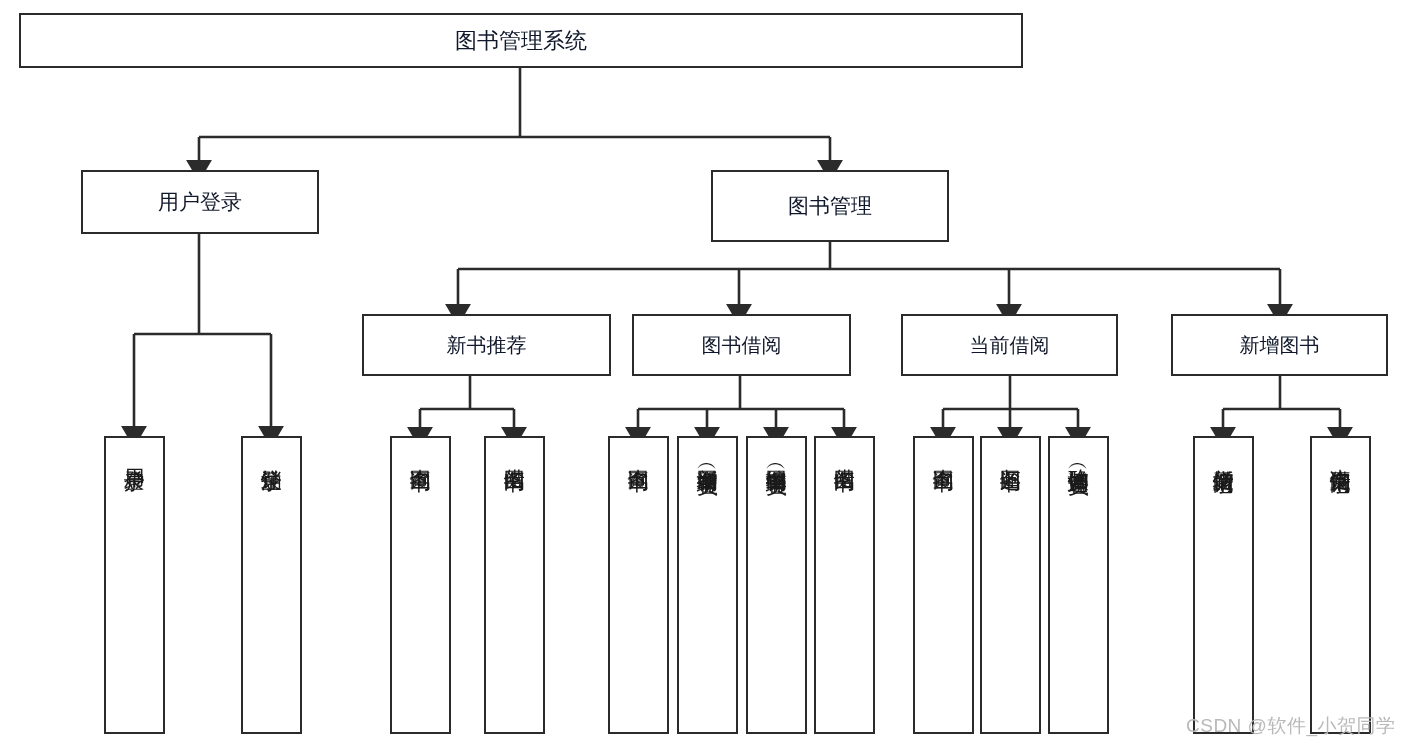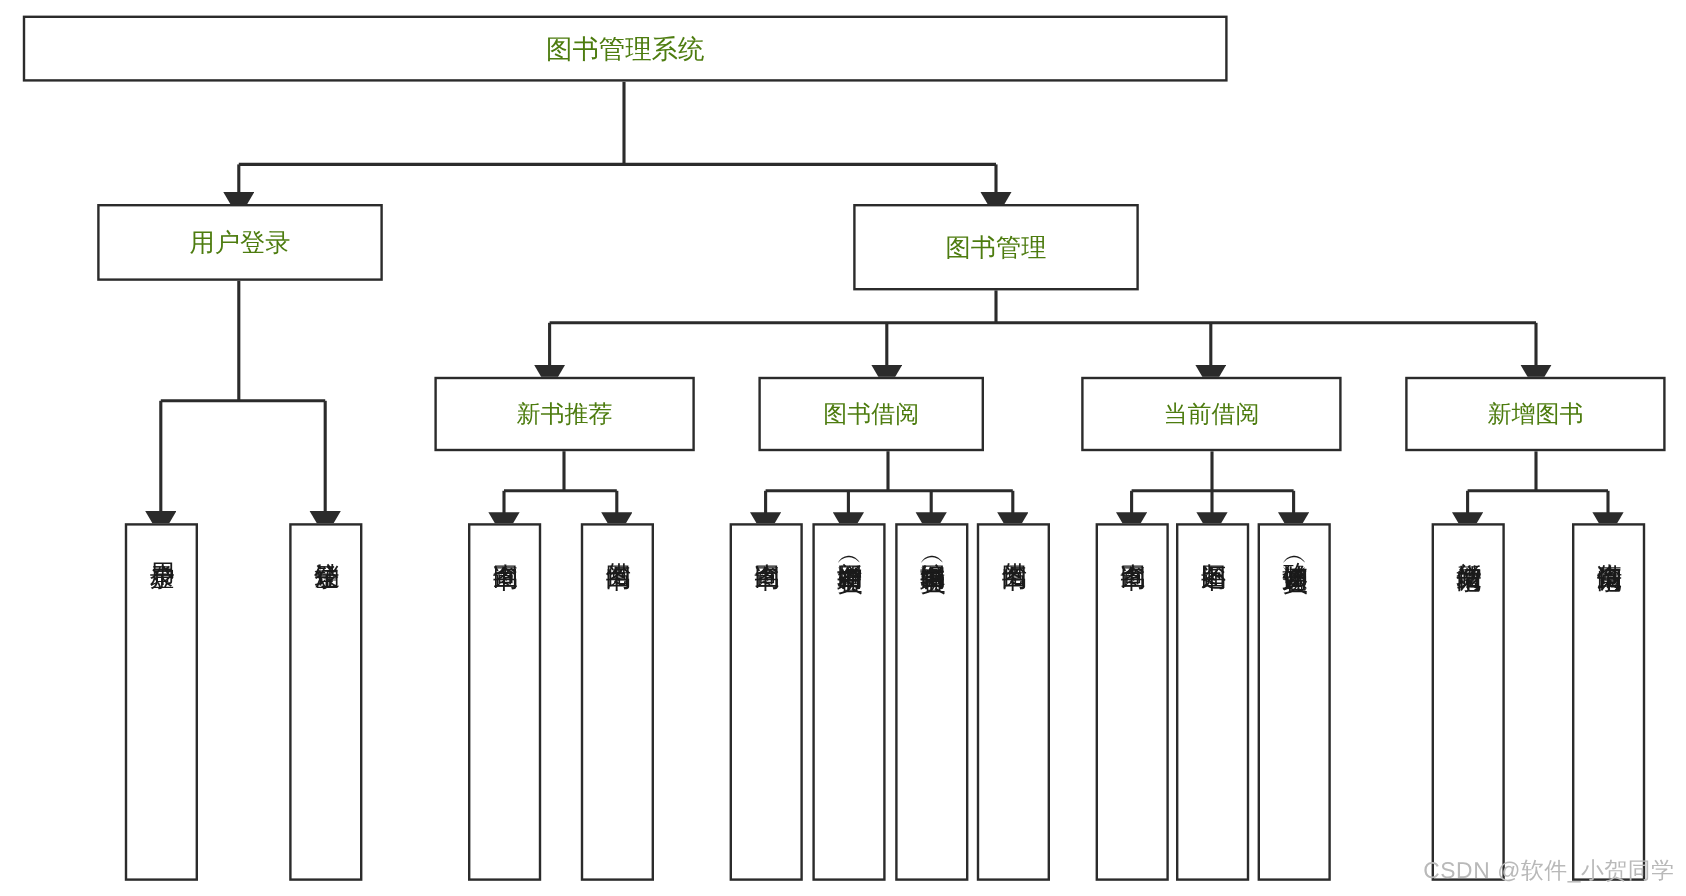--- a/index.html
+++ b/index.html
@@ -3,21 +3,21 @@
 <meta charset="utf-8">
 <style>
   html,body{margin:0;padding:0;background:#ffffff;}
   body{width:1405px;height:747px;overflow:hidden;
        font-family:"Liberation Sans","DejaVu Sans",sans-serif;}
   #stage{position:relative;width:1405px;height:747px;background:#ffffff;}
   svg#wires{position:absolute;left:0;top:0;width:1405px;height:747px;}
 
   .node{position:absolute;box-sizing:border-box;background:#ffffff;
         border:2.5px solid #2b2b2b;display:flex;align-items:center;
-        justify-content:center;color:#4d7c0f;}
+        justify-content:center;color:#0f172a;}
   .node.root{font-size:22px;}
   .node.l1{font-size:21px;}
   .node.l2{font-size:20px;}
 
   .leaf{position:absolute;box-sizing:border-box;background:#ffffff;
         border:2.5px solid #2b2b2b;display:flex;align-items:flex-start;
         justify-content:center;padding-top:14px;}
   .leaf .vtext{
         writing-mode:vertical-rl;
         text-orientation:upright;
@@ -86,24 +86,24 @@
     <span>图书管理系统</span>
   </div>
 
   <div class="node l1" style="left:81px;top:170px;width:238px;height:64px;">
     <span>用户登录</span>
   </div>
   <div class="node l1" style="left:711px;top:170px;width:238px;height:72px;">
     <span>图书管理</span>
   </div>
 
-  <div class="node l2" style="left:362px;top:314px;width:217px;height:62px;">
+  <div class="node l2" style="left:362px;top:314px;width:249px;height:62px;">
     <span>新书推荐</span>
   </div>
-  <div class="node l2" style="left:632px;top:314px;width:188px;height:62px;">
+  <div class="node l2" style="left:632px;top:314px;width:219px;height:62px;">
     <span>图书借阅</span>
   </div>
   <div class="node l2" style="left:901px;top:314px;width:217px;height:62px;">
     <span>当前借阅</span>
   </div>
   <div class="node l2" style="left:1171px;top:314px;width:217px;height:62px;">
     <span>新增图书</span>
   </div>
 
   <div class="leaf" style="left:104px;top:436px;width:61px;height:298px;">

